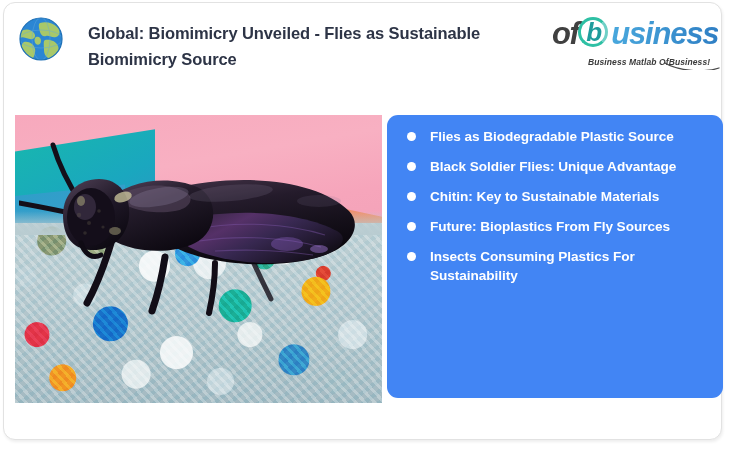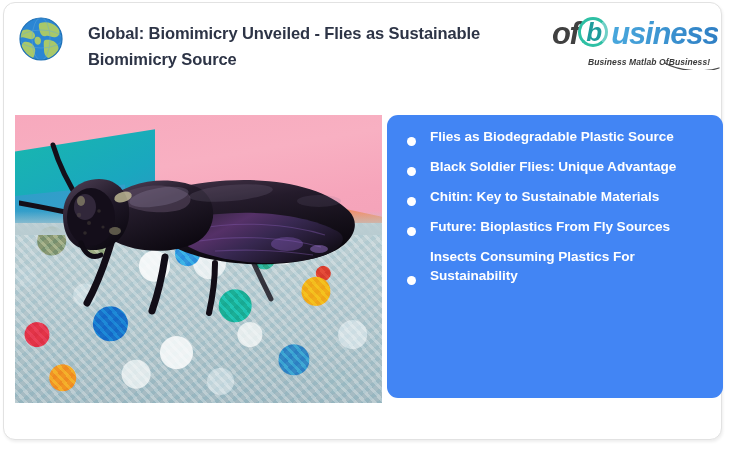--- a/index.html
+++ b/index.html
@@ -256,21 +256,21 @@
     top: 112px;
     width: 336px;
     height: 283px;
     background: #4285f4;
     border-radius: 11px;
     box-sizing: border-box;
     padding: 12px 10px 12px 14px;
   }
   .bullet-item {
     display: flex;
-    align-items: flex-end;
+    align-items: flex-start;
     margin-bottom: 11px;
   }
   .bullet-item:last-child { margin-bottom: 8px; }
   .bullet-dot {
     flex: 0 0 auto;
     width: 9px;
     height: 9px;
     background: #ffffff;
     border-radius: 50%;
     margin: 5px 14px 0 6px;

